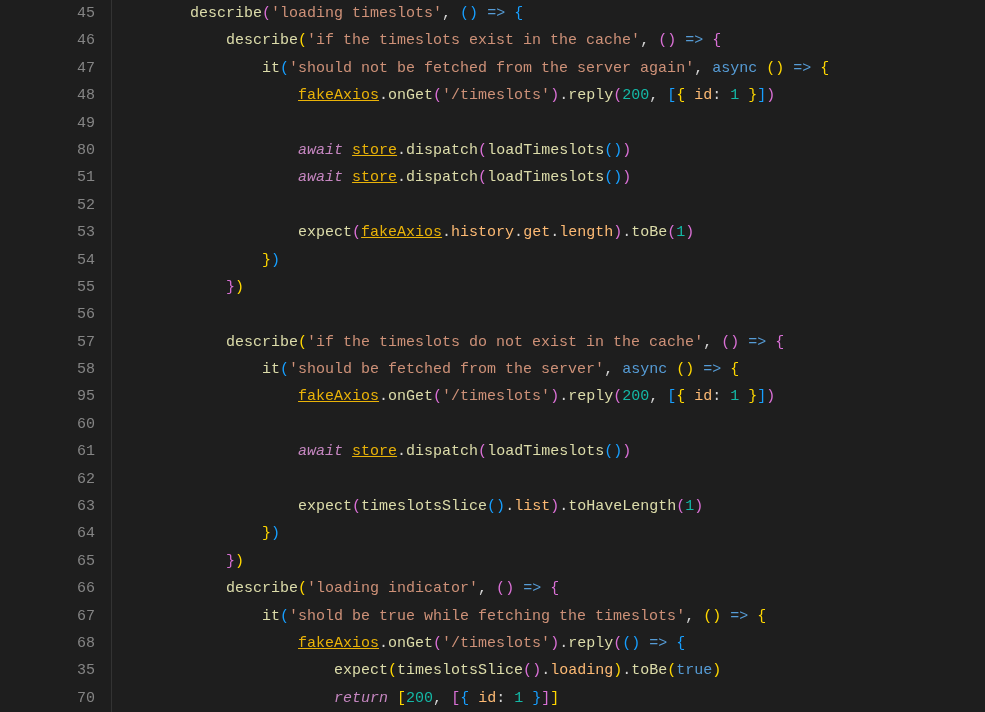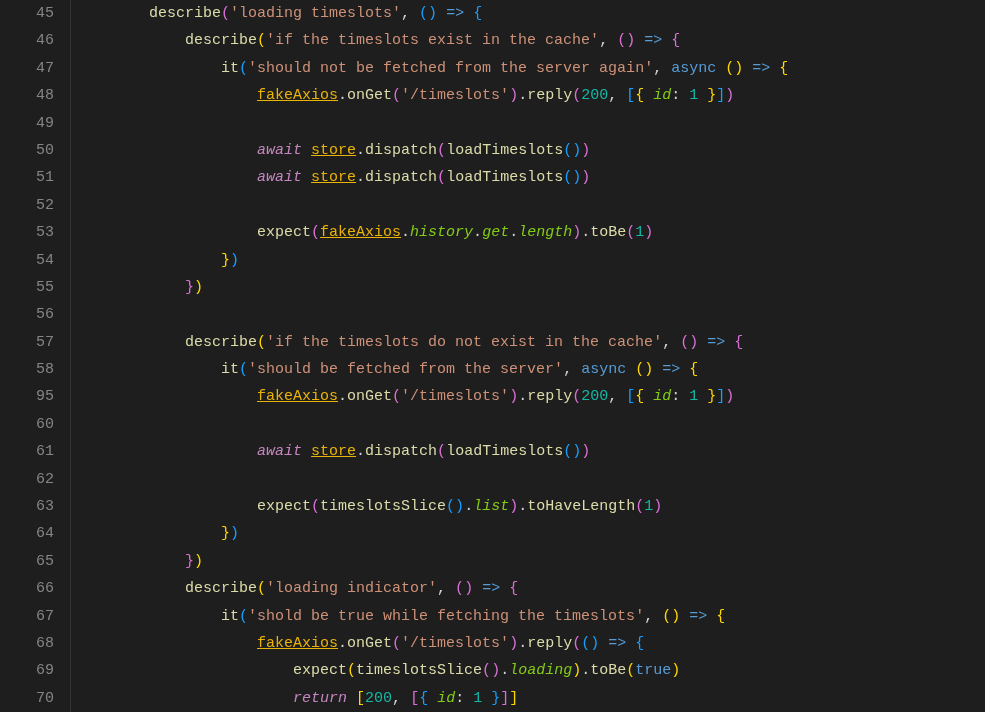--- a/index.html
+++ b/index.html
@@ -8,20 +8,21 @@
       font-family: Consolas, 'Courier New', monospace;
       font-size: 15px;
       line-height: 27.4px;
       overflow: hidden;
       width: 985px;
       height: 712px;
     }
     .editor {
       display: flex;
       height: 100%;
+      padding-left: 41px;
     }
     .gutter {
       width: 70px;
       text-align: right;
       padding-right: 16px;
       color: #858585;
       user-select: none;
       flex-shrink: 0;
     }
     .gutter .ln {
@@ -50,49 +51,49 @@
     .kf { color: #c586c0; font-style: italic; }
     .p { color: #d4d4d4; }
     .br1 { color: #ffd700; }
     .br2 { color: #da70d6; }
     .br3 { color: #179fff; }
     .br4 { color: #ffd700; }
     .br5 { color: #da70d6; }
     .br6 { color: #179fff; }
     .n { color: #14b8a6; }
     .v { color: #eab308; text-decoration: underline; }
-    .prop { color: #84cc16; font-style: italic; }
+    .prop { color: #fdba74; }
   </style>
 </head>
 <body>
 
 <div class="editor">
   <div class="gutter">
       <span class="ln">45</span>
       <span class="ln">46</span>
       <span class="ln">47</span>
       <span class="ln">48</span>
       <span class="ln">49</span>
-      <span class="ln">50</span>
+      <span class="ln">80</span>
       <span class="ln">51</span>
       <span class="ln">52</span>
       <span class="ln">53</span>
       <span class="ln">54</span>
       <span class="ln">55</span>
       <span class="ln">56</span>
       <span class="ln">57</span>
       <span class="ln">58</span>
       <span class="ln">95</span>
       <span class="ln">60</span>
       <span class="ln">61</span>
       <span class="ln">62</span>
       <span class="ln">63</span>
       <span class="ln">64</span>
       <span class="ln">65</span>
       <span class="ln">66</span>
       <span class="ln">67</span>
       <span class="ln">68</span>
-      <span class="ln">69</span>
+      <span class="ln">35</span>
       <span class="ln">70</span>
     </div>
   <div class="gutter-border"></div>
   <div class="code"><span class="line">        <span class="fn">describe</span><span class="br2">(</span><span class="str">'loading timeslots'</span><span class="p">, </span><span class="br3">(</span><span class="br3">)</span><span class="p"> </span><span class="k">=&gt;</span><span class="p"> </span><span class="br3">{</span></span><span class="line">            <span class="fn">describe</span><span class="br4">(</span><span class="str">'if the timeslots exist in the cache'</span><span class="p">, </span><span class="br5">(</span><span class="br5">)</span><span class="p"> </span><span class="k">=&gt;</span><span class="p"> </span><span class="br5">{</span></span><span class="line">                <span class="fn">it</span><span class="br6">(</span><span class="str">'should not be fetched from the server again'</span><span class="p">, </span><span class="k">async</span><span class="p"> </span><span class="br1">(</span><span class="br1">)</span><span class="p"> </span><span class="k">=&gt;</span><span class="p"> </span><span class="br1">{</span></span><span class="line">                    <span class="v">fakeAxios</span><span class="p">.</span><span class="fn">onGet</span><span class="br2">(</span><span class="str">'/timeslots'</span><span class="br2">)</span><span class="p">.</span><span class="fn">reply</span><span class="br2">(</span><span class="n">200</span><span class="p">, </span><span class="br3">[</span><span class="br4">{</span><span class="p"> </span><span class="prop">id</span><span class="p">: </span><span class="n">1</span><span class="p"> </span><span class="br4">}</span><span class="br3">]</span><span class="br2">)</span></span><span class="line"></span><span class="line">                    <span class="kf">await</span><span class="p"> </span><span class="v">store</span><span class="p">.</span><span class="fn">dispatch</span><span class="br2">(</span><span class="fn">loadTimeslots</span><span class="br3">(</span><span class="br3">)</span><span class="br2">)</span></span><span class="line">                    <span class="kf">await</span><span class="p"> </span><span class="v">store</span><span class="p">.</span><span class="fn">dispatch</span><span class="br2">(</span><span class="fn">loadTimeslots</span><span class="br3">(</span><span class="br3">)</span><span class="br2">)</span></span><span class="line"></span><span class="line">                    <span class="fn">expect</span><span class="br2">(</span><span class="v">fakeAxios</span><span class="p">.</span><span class="prop">history</span><span class="p">.</span><span class="prop">get</span><span class="p">.</span><span class="prop">length</span><span class="br2">)</span><span class="p">.</span><span class="fn">toBe</span><span class="br2">(</span><span class="n">1</span><span class="br2">)</span></span><span class="line">                <span class="br1">}</span><span class="br6">)</span></span><span class="line">            <span class="br5">}</span><span class="br4">)</span></span><span class="line"></span><span class="line">            <span class="fn">describe</span><span class="br4">(</span><span class="str">'if the timeslots do not exist in the cache'</span><span class="p">, </span><span class="br5">(</span><span class="br5">)</span><span class="p"> </span><span class="k">=&gt;</span><span class="p"> </span><span class="br5">{</span></span><span class="line">                <span class="fn">it</span><span class="br6">(</span><span class="str">'should be fetched from the server'</span><span class="p">, </span><span class="k">async</span><span class="p"> </span><span class="br1">(</span><span class="br1">)</span><span class="p"> </span><span class="k">=&gt;</span><span class="p"> </span><span class="br1">{</span></span><span class="line">                    <span class="v">fakeAxios</span><span class="p">.</span><span class="fn">onGet</span><span class="br2">(</span><span class="str">'/timeslots'</span><span class="br2">)</span><span class="p">.</span><span class="fn">reply</span><span class="br2">(</span><span class="n">200</span><span class="p">, </span><span class="br3">[</span><span class="br4">{</span><span class="p"> </span><span class="prop">id</span><span class="p">: </span><span class="n">1</span><span class="p"> </span><span class="br4">}</span><span class="br3">]</span><span class="br2">)</span></span><span class="line"></span><span class="line">                    <span class="kf">await</span><span class="p"> </span><span class="v">store</span><span class="p">.</span><span class="fn">dispatch</span><span class="br2">(</span><span class="fn">loadTimeslots</span><span class="br3">(</span><span class="br3">)</span><span class="br2">)</span></span><span class="line"></span><span class="line">                    <span class="fn">expect</span><span class="br2">(</span><span class="fn">timeslotsSlice</span><span class="br3">(</span><span class="br3">)</span><span class="p">.</span><span class="prop">list</span><span class="br2">)</span><span class="p">.</span><span class="fn">toHaveLength</span><span class="br2">(</span><span class="n">1</span><span class="br2">)</span></span><span class="line">                <span class="br1">}</span><span class="br6">)</span></span><span class="line">            <span class="br5">}</span><span class="br4">)</span></span><span class="line">            <span class="fn">describe</span><span class="br4">(</span><span class="str">'loading indicator'</span><span class="p">, </span><span class="br5">(</span><span class="br5">)</span><span class="p"> </span><span class="k">=&gt;</span><span class="p"> </span><span class="br5">{</span></span><span class="line">                <span class="fn">it</span><span class="br6">(</span><span class="str">'shold be true while fetching the timeslots'</span><span class="p">, </span><span class="br1">(</span><span class="br1">)</span><span class="p"> </span><span class="k">=&gt;</span><span class="p"> </span><span class="br1">{</span></span><span class="line">                    <span class="v">fakeAxios</span><span class="p">.</span><span class="fn">onGet</span><span class="br2">(</span><span class="str">'/timeslots'</span><span class="br2">)</span><span class="p">.</span><span class="fn">reply</span><span class="br2">(</span><span class="br3">(</span><span class="br3">)</span><span class="p"> </span><span class="k">=&gt;</span><span class="p"> </span><span class="br3">{</span></span><span class="line">                        <span class="fn">expect</span><span class="br4">(</span><span class="fn">timeslotsSlice</span><span class="br5">(</span><span class="br5">)</span><span class="p">.</span><span class="prop">loading</span><span class="br4">)</span><span class="p">.</span><span class="fn">toBe</span><span class="br4">(</span><span class="k">true</span><span class="br4">)</span></span><span class="line">                        <span class="kf">return</span><span class="p"> </span><span class="br4">[</span><span class="n">200</span><span class="p">, </span><span class="br5">[</span><span class="br6">{</span><span class="p"> </span><span class="prop">id</span><span class="p">: </span><span class="n">1</span><span class="p"> </span><span class="br6">}</span><span class="br5">]</span><span class="br4">]</span></span></div>
 </div>
 
 </body></html>

